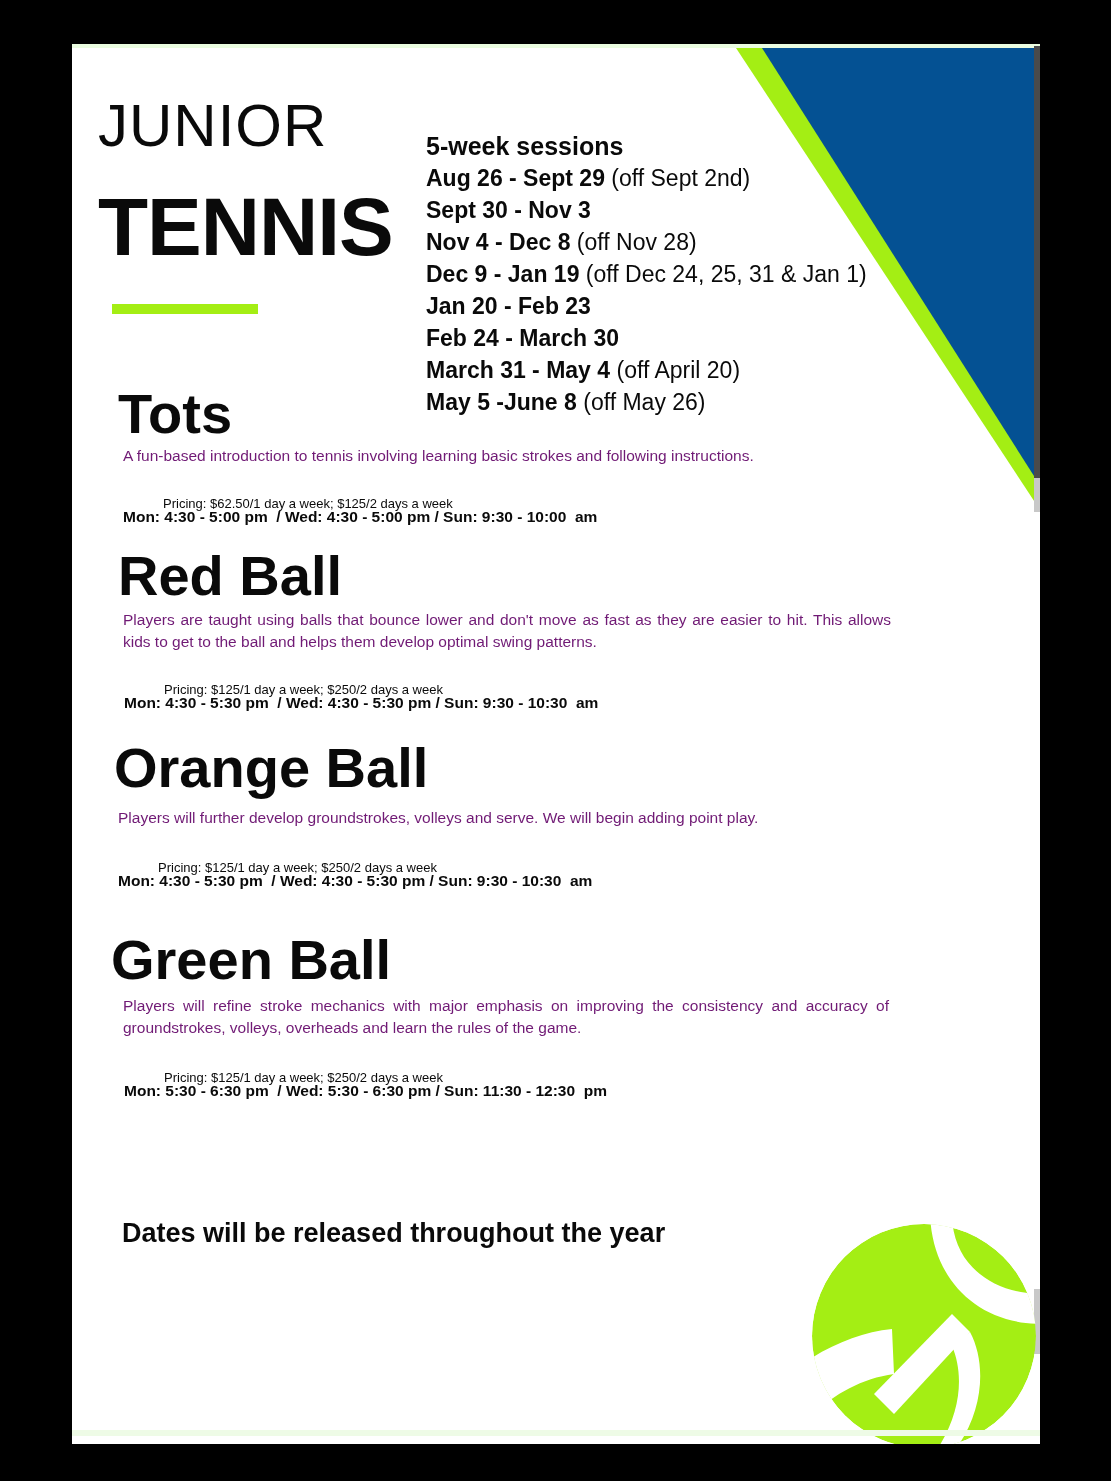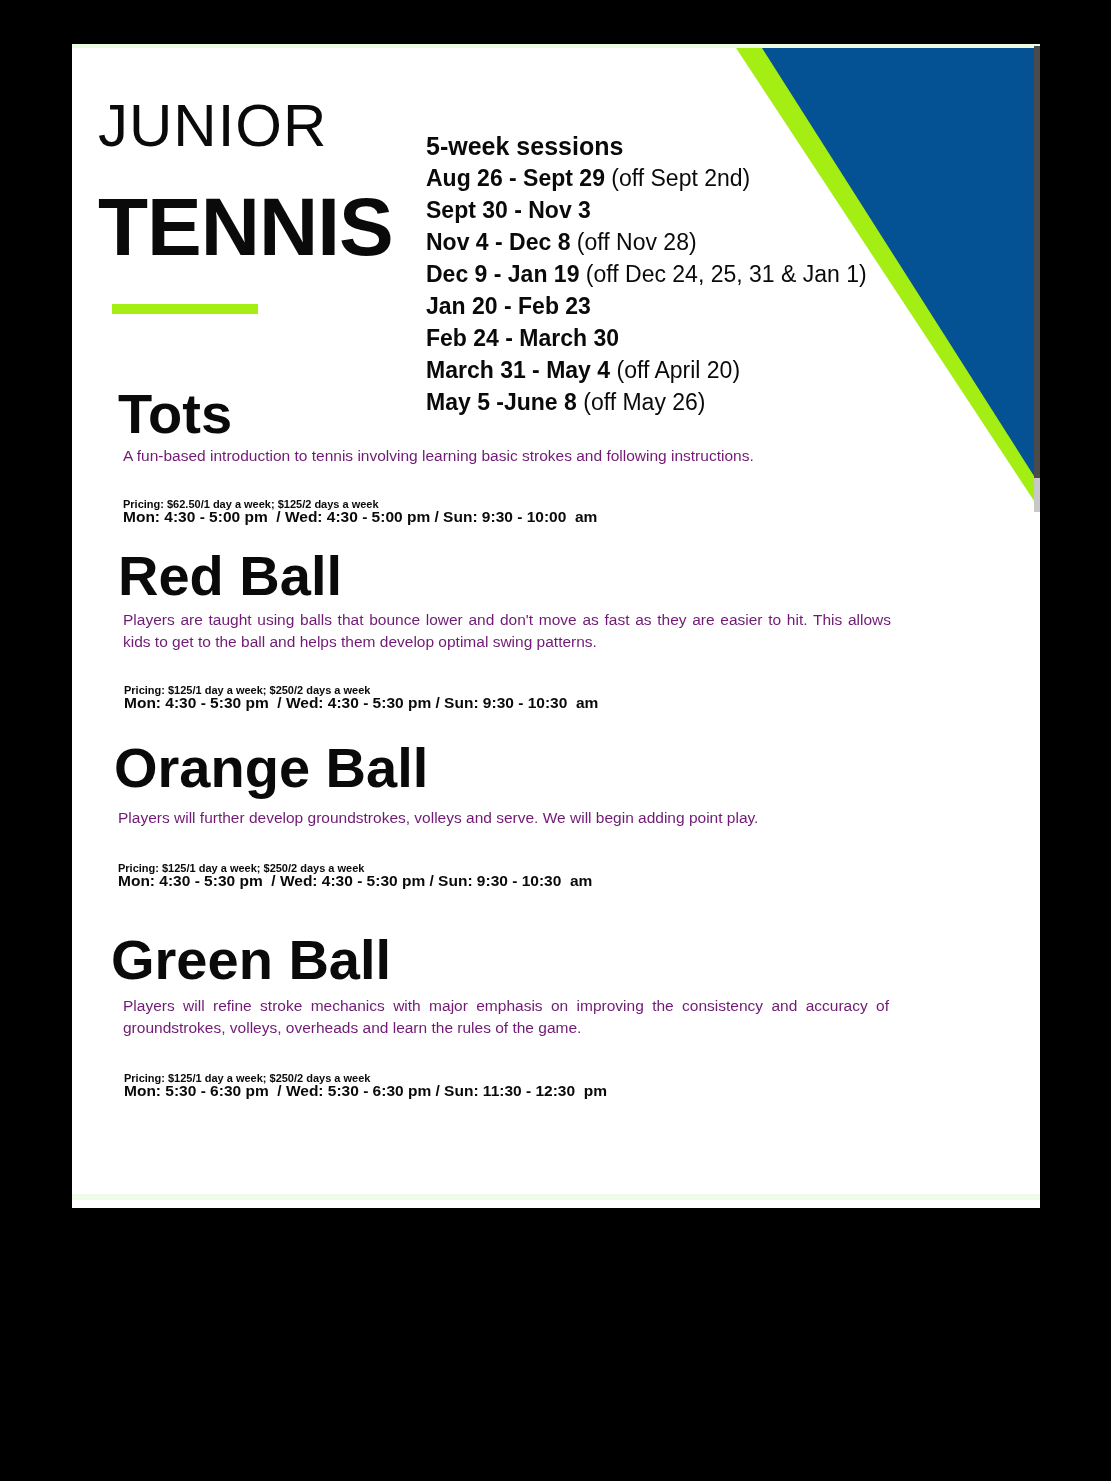--- a/index.html
+++ b/index.html
@@ -7,21 +7,21 @@
       width: 1111px; height: 1481px;
       background: #000000;
       position: relative;
       overflow: hidden;
       font-family: "Liberation Sans", sans-serif;
       color: #0a0a0a;
     }
     .page {
       position: absolute;
       left: 72px; top: 44px;
-      width: 968px; height: 1164px;
+      width: 968px; height: 1400px;
       background: #ffffff;
       overflow: hidden;
     }
     .top-strip {
       position: absolute; left: 0; top: 0; width: 968px; height: 4px;
       background: #eafce0;
     }
     .bottom-strip {
       position: absolute; left: 0; bottom: 8px; width: 968px; height: 6px;
       background: #eefbe6;
@@ -69,22 +69,23 @@
       position: absolute; font-size: 15.5px; color: #701a75; line-height: 22px;
       white-space: nowrap;
     }
     .desc.justify { white-space: normal; text-align: justify; text-align-last: left; }
     .sched {
       position: absolute; font-size: 15.5px; font-weight: 700; line-height: 22px;
       white-space: pre;
       margin-top: 36px;
     }
     .price {
-      position: absolute; font-size: 11px; font-weight: 700; line-height: 22px;
+      position: absolute; font-size: 13px; font-weight: 400; line-height: 22px;
       white-space: nowrap;
+      margin-left: 40px;
     }
 
     .monthly-title {
       position: absolute; left: 46px; top: 1124px;
       font-size: 40px; font-weight: 700; line-height: 1; white-space: nowrap;
     }
     .monthly-sub {
       position: absolute; left: 50px; top: 1176px;
       font-size: 27px; font-weight: 700; line-height: 1; white-space: nowrap;
     }

